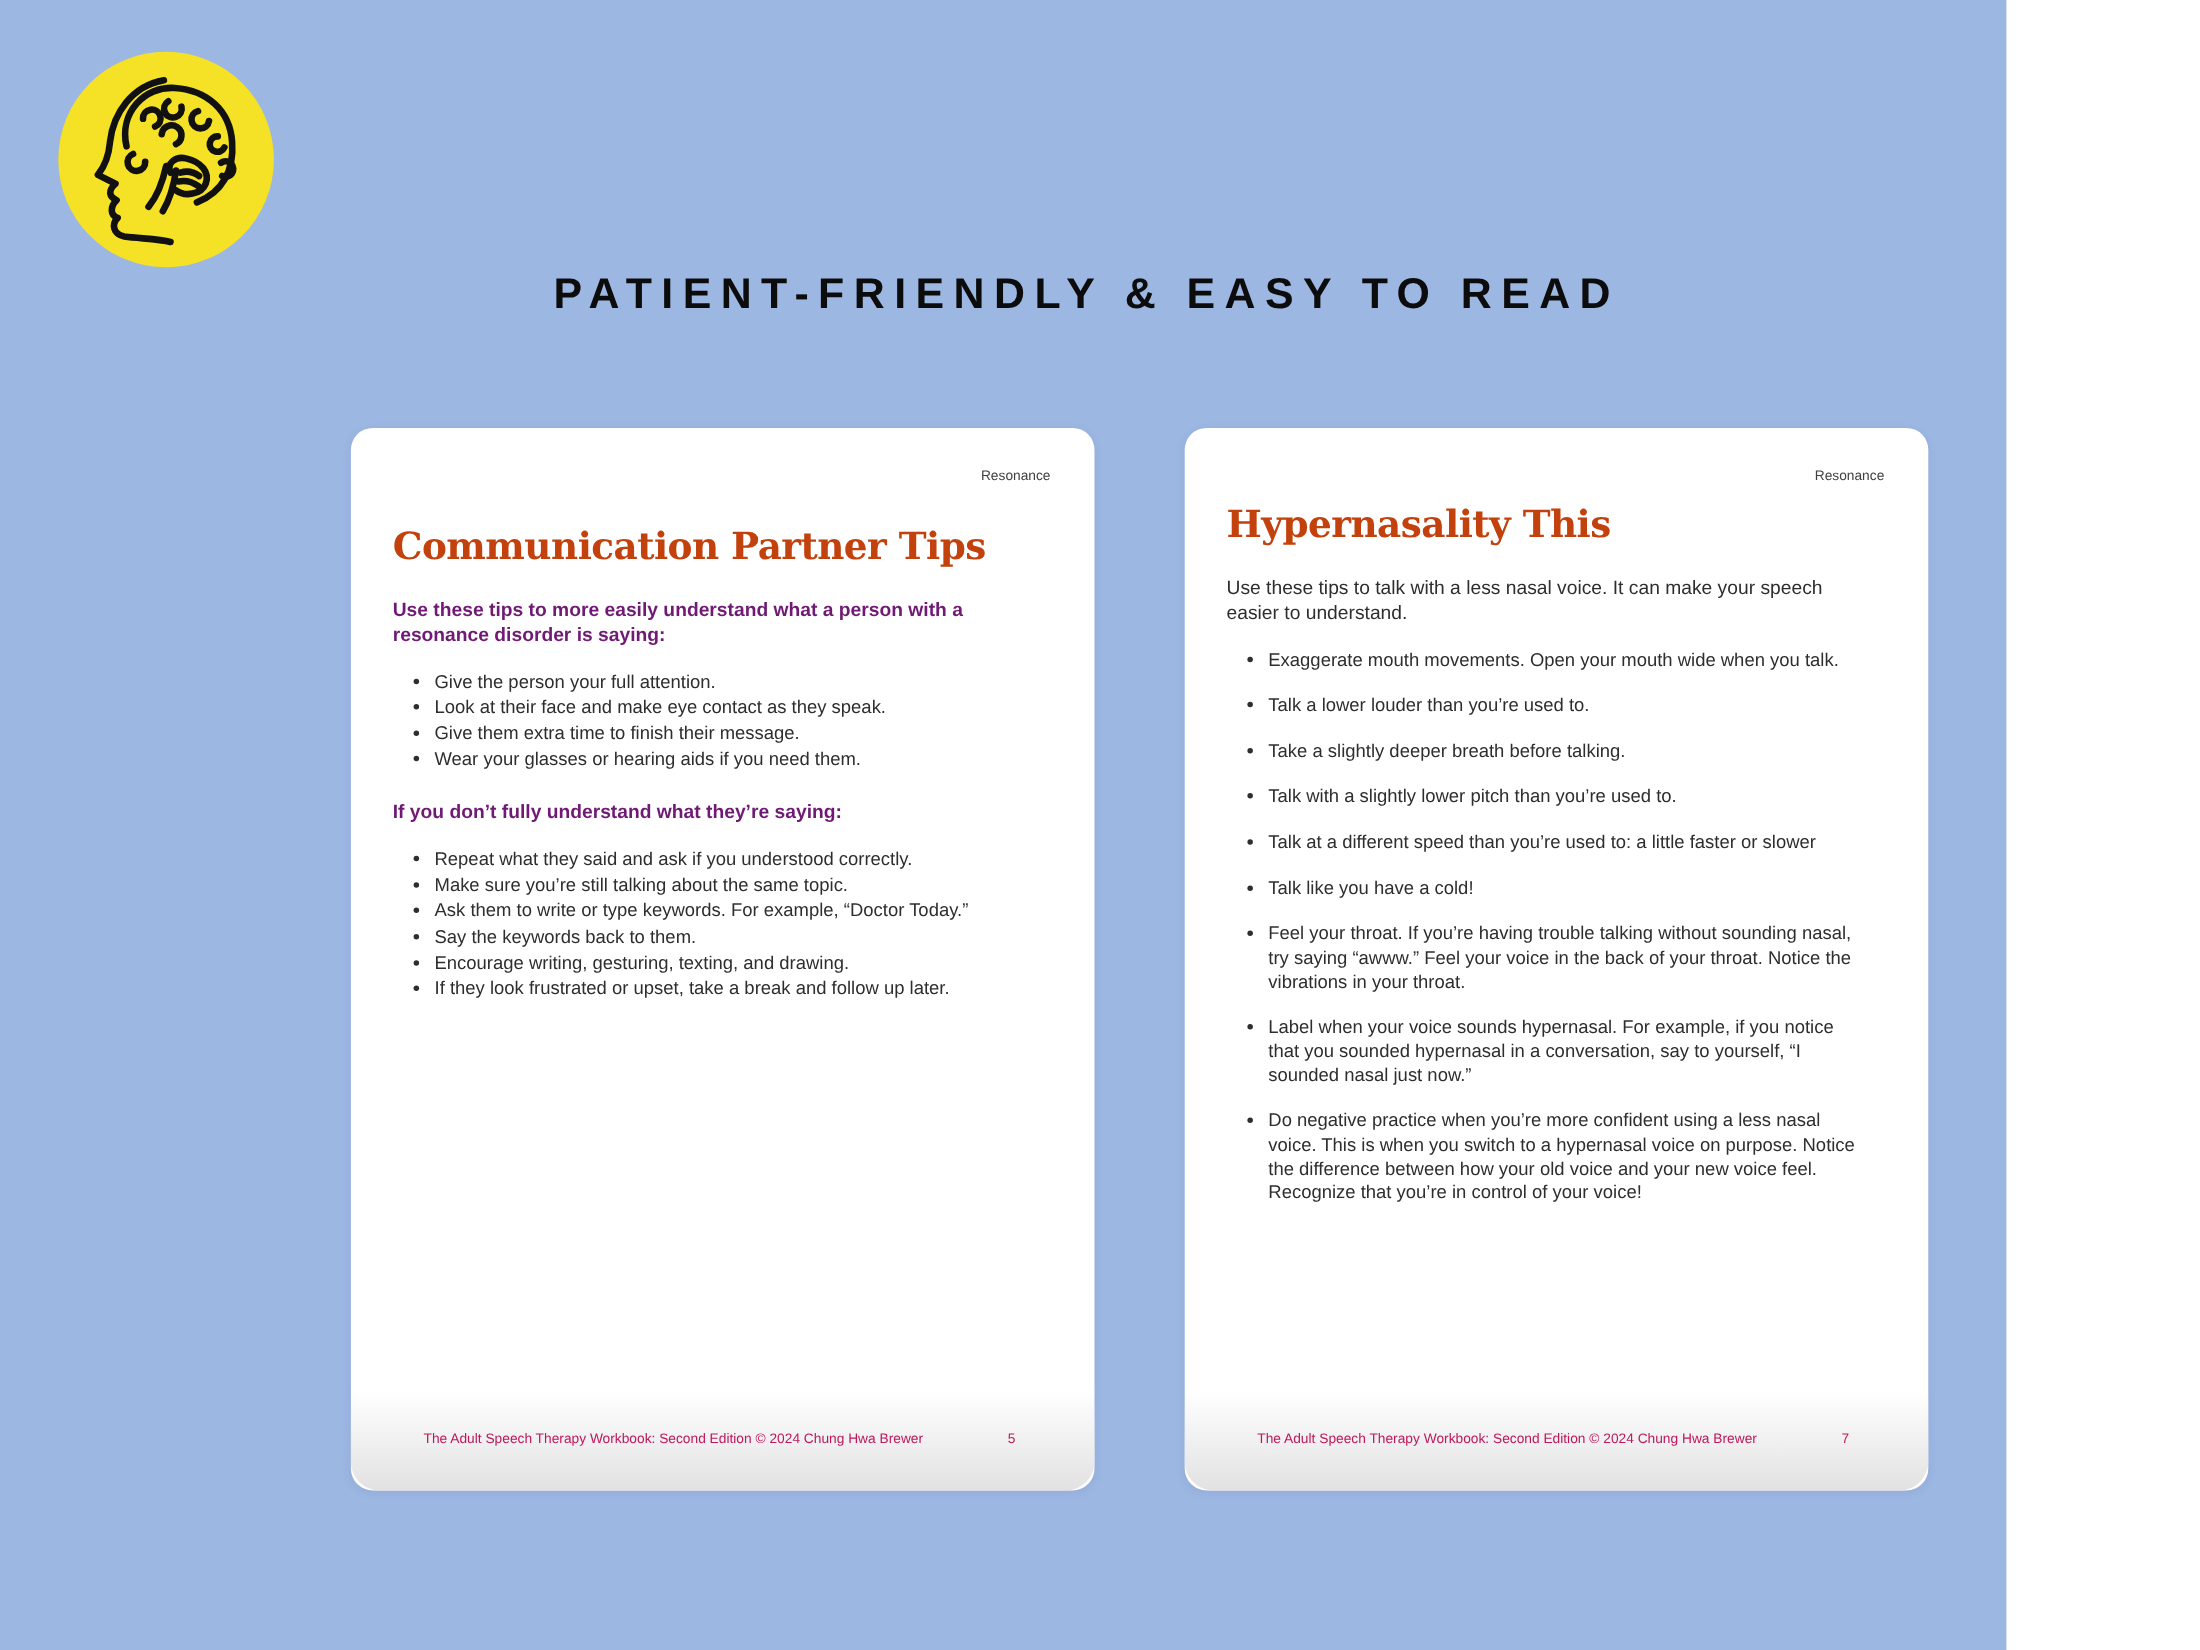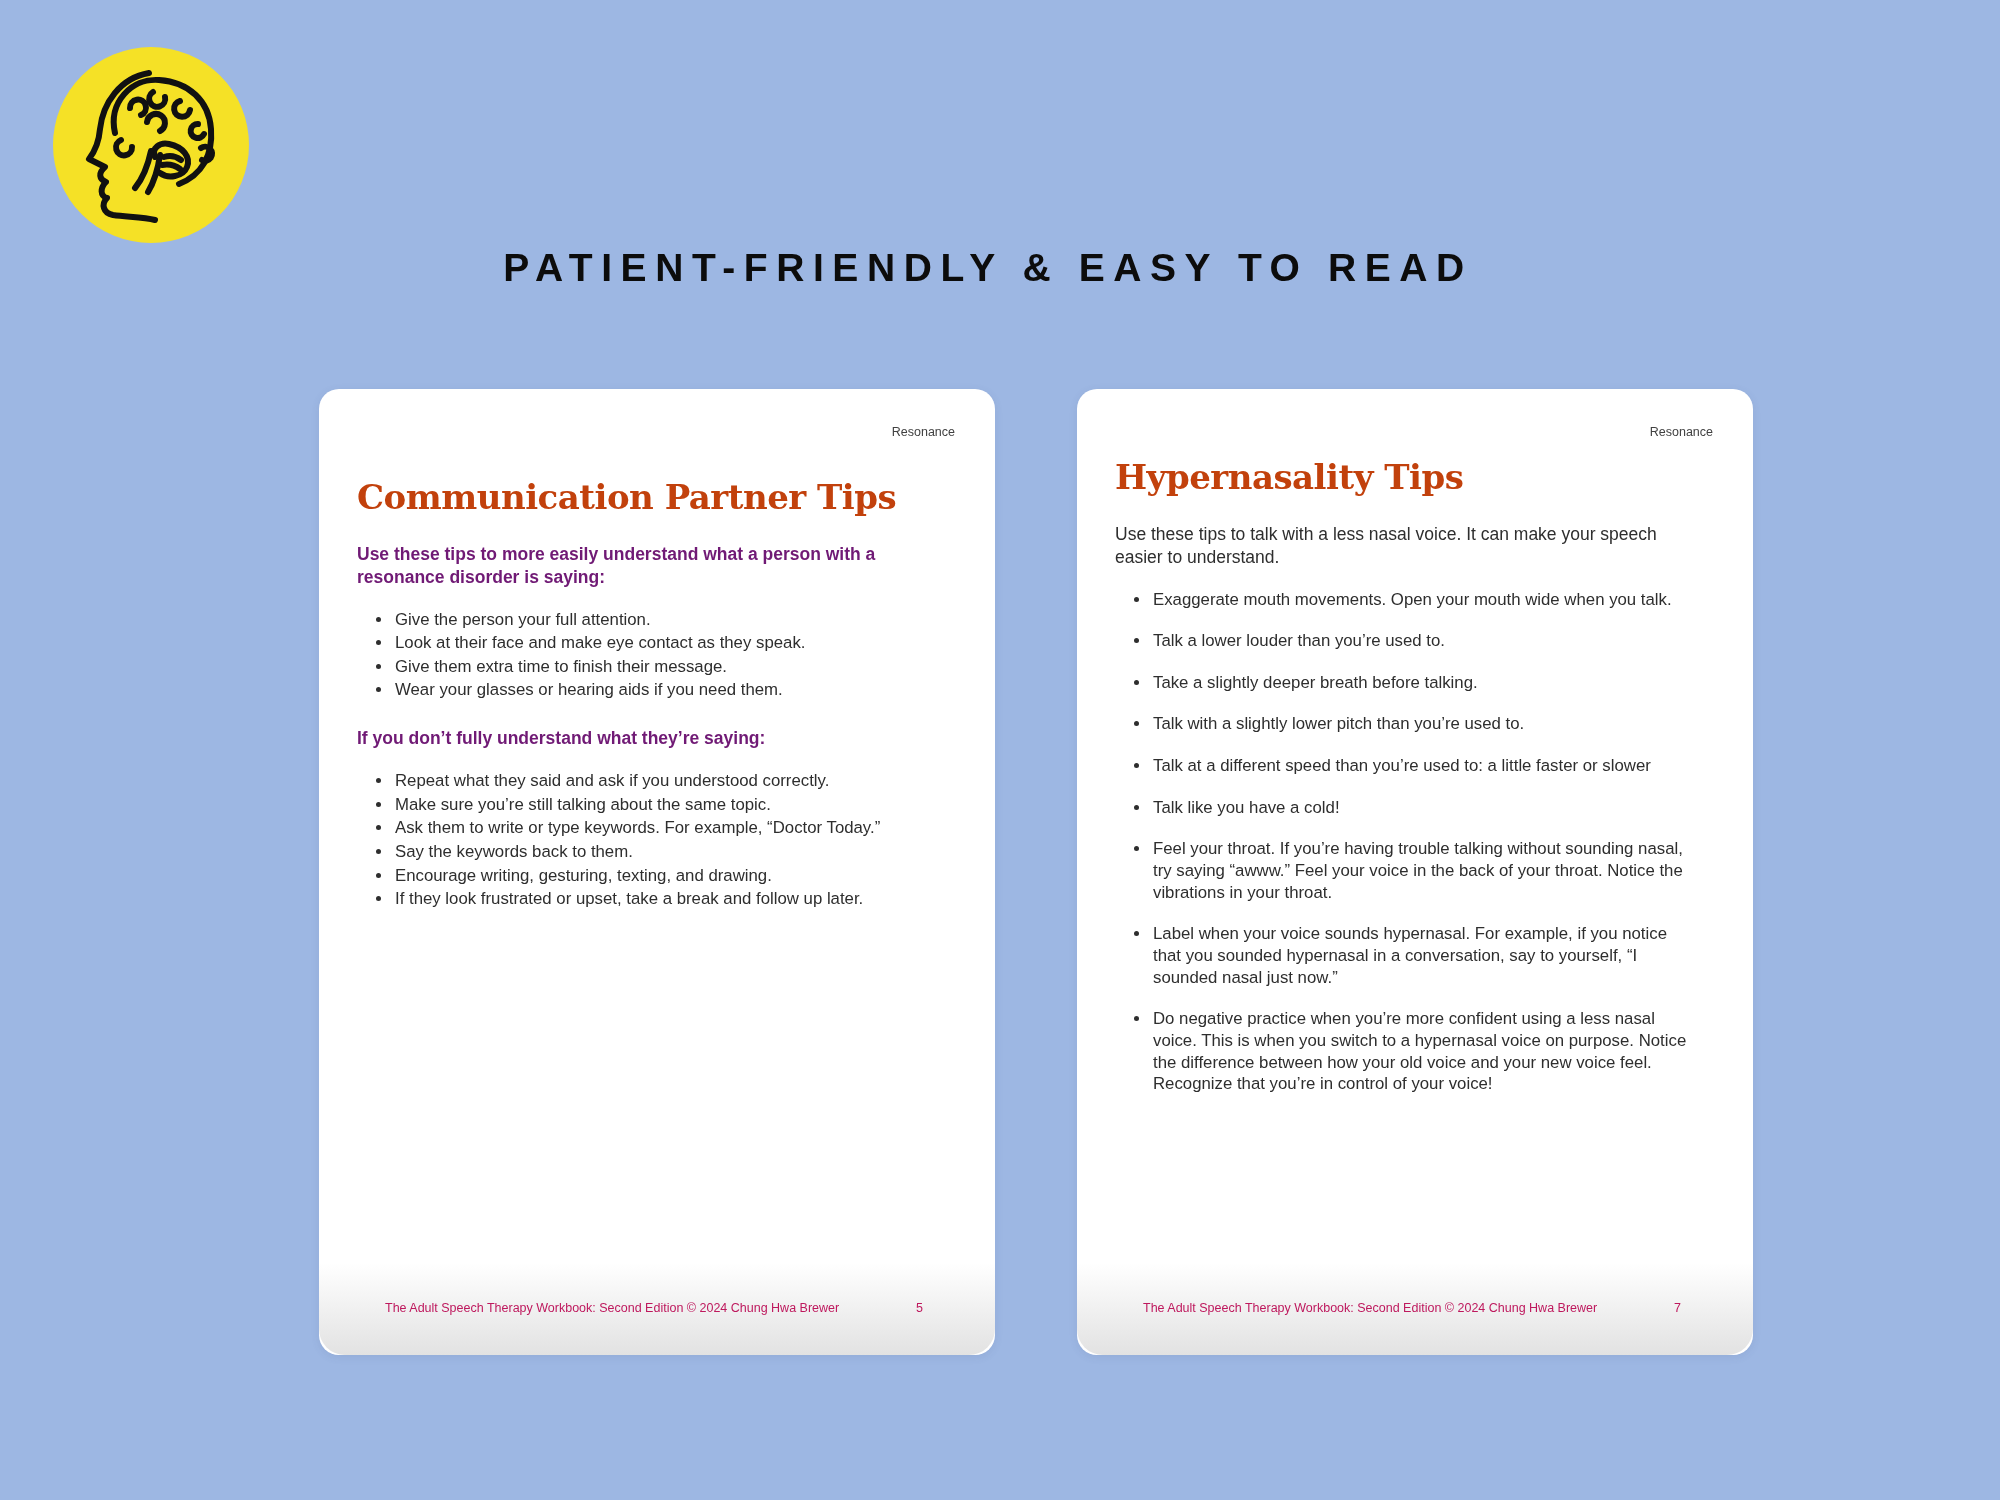--- a/index.html
+++ b/index.html
@@ -1,18 +1,18 @@
 <!DOCTYPE html>
 <html><head>
 <meta charset="utf-8">
 <style>
   html,body { margin:0; padding:0; }
   .canvas {
     position: relative;
-    width: 2000px;
+    width: 1824px;
     height: 1500px;
     background: #9db7e3;
     overflow: hidden;
     font-family: "Liberation Sans", sans-serif;
   }
 
   
   .logo-badge {
     position: absolute;
     left: 52px;
@@ -184,21 +184,21 @@
     </div>
     <div class="page-footer">
       <span>The Adult Speech Therapy Workbook: Second Edition © 2024 Chung Hwa Brewer</span>
       <span>5</span>
     </div>
   </article>
 
   <article class="page page--right">
     <span class="corner-label">Resonance</span>
     <div class="page-inner">
-      <h1 class="page-heading">Hypernasality Tips</h1>
+      <h1 class="page-heading">Hypernasality This</h1>
       <div>
           <p class="section-intro">Use these tips to talk with a less nasal voice. It can make your speech easier to understand.</p>
           <ul class="bullet-list spaced">
             <li>Exaggerate mouth movements. Open your mouth wide when you talk.</li>
             <li>Talk a lower louder than you’re used to.</li>
             <li>Take a slightly deeper breath before talking.</li>
             <li>Talk with a slightly lower pitch than you’re used to.</li>
             <li>Talk at a different speed than you’re used to: a little faster or slower</li>
             <li>Talk like you have a cold!</li>
             <li>Feel your throat. If you’re having trouble talking without sounding nasal, try saying “awww.” Feel your voice in the back of your throat. Notice the vibrations in your throat.</li>

